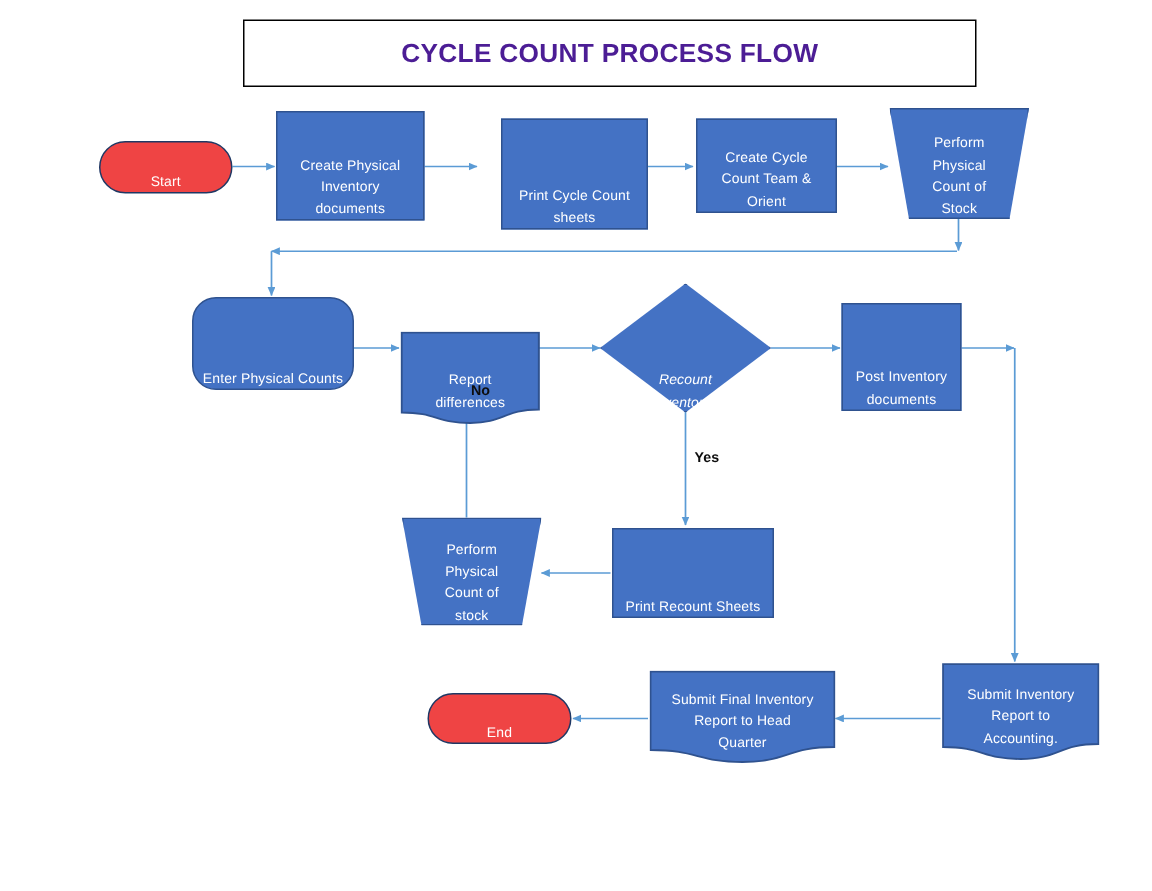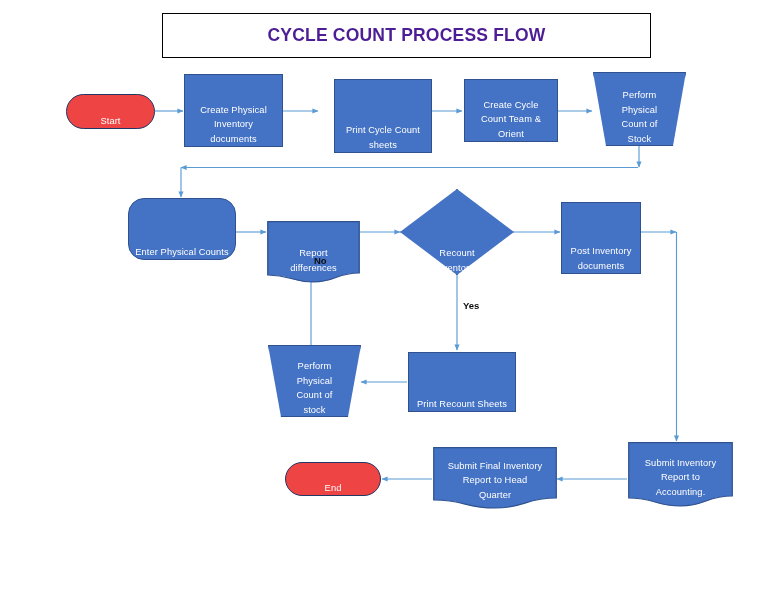--- a/index.html
+++ b/index.html
@@ -84,21 +84,21 @@
   }
   
   .shape-doc { background: transparent; border: none; }
   .shape-doc svg {
     position: absolute;
     left: 0; top: 0;
     width: 100%; height: 100%;
     z-index: 1;
   }
   
-  .shape-diamond { background: transparent; border: none; }
+  .shape-diamond { background: transparent; border: none; font-style: italic; }
   .shape-diamond .dia {
     position: absolute;
     left: 0; top: 0; width: 100%; height: 100%;
     background: #4472C4;
     border: 1.2px solid #2F528F;
     box-sizing: border-box;
     clip-path: polygon(50% 0%, 100% 50%, 50% 100%, 0% 50%);
     z-index: 1;
   }
   .edge-label {

